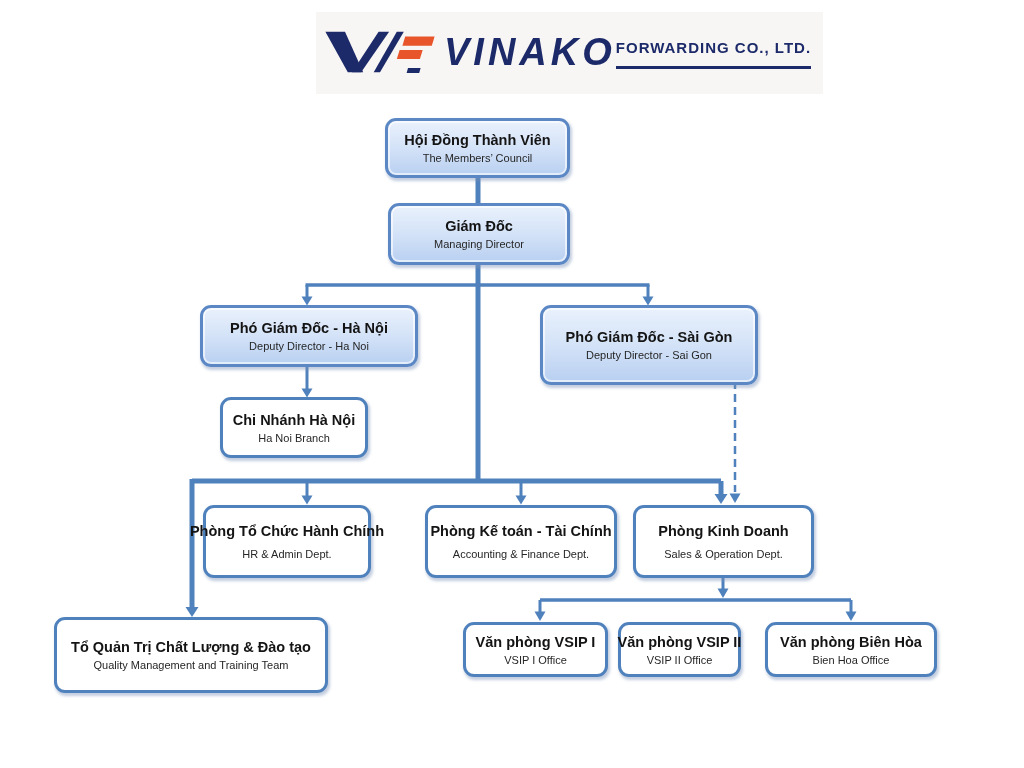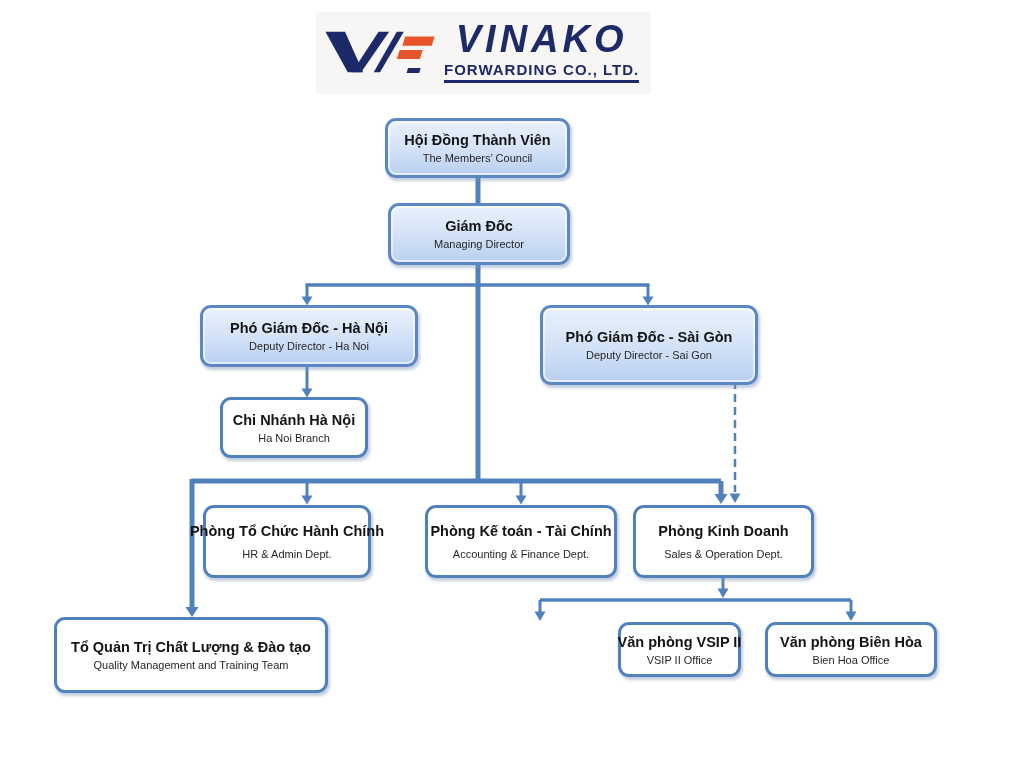--- a/index.html
+++ b/index.html
@@ -4,25 +4,25 @@
 <style>
   html,body { margin:0; padding:0; background:#ffffff; }
   #stage {
     position:relative; width:1024px; height:768px; background:#ffffff;
     font-family:"Liberation Sans","DejaVu Sans",sans-serif; overflow:hidden;
   }
 
   
   .logo { position:absolute; left:316px; top:12px; display:flex; align-items:center;
           gap:8px; background:#f7f6f4; padding:5px 12px 7px 8px; }
-  .logo-text { display:flex; flex-direction:column; align-items:center; }
+  .logo-text { display:flex; flex-direction:row; align-items:center; }
   .brand { font-size:38px; font-weight:bold; font-style:italic; color:#1d2a6a;
            letter-spacing:4px; line-height:0.95; }
   .brand-sub { font-size:15px; font-weight:bold; color:#1d2a6a; letter-spacing:1px;
-               border-bottom:3px solid #1d2a6a; padding-bottom:2px; margin-top:3px;
+               border-bottom:3px solid #1d2a6a; padding-bottom:10px; margin-top:3px;
                white-space:nowrap; }
 
   
   .node { position:absolute; box-sizing:border-box; border:3px solid #4f81bd;
           border-radius:11px; background:#ffffff;
           display:flex; flex-direction:column; align-items:center; justify-content:center;
           gap:4px; text-align:center; padding:4px 4px;
           box-shadow:1.5px 2.5px 3px rgba(120,145,185,0.45); }
   .node.grad { border-color:#5b87c5;
           background:linear-gradient(180deg,#e9f1fc 0%,#d6e4f8 45%,#b9d0f1 100%);
@@ -145,20 +145,24 @@
   <div class="node roomy" id="n-sales">
     <div class="t">Phòng Kinh Doanh</div>
     <div class="s">Sales &amp; Operation Dept.</div>
   </div>
 
   <div class="node" id="n-quality">
     <div class="t">Tổ Quản Trị Chất Lượng &amp; Đào tạo</div>
     <div class="s">Quality Management and Training Team</div>
   </div>
 
+  <div class="node" id="n-vsip1">
+    <div class="t">Văn phòng VSIP I</div>
+    <div class="s">VSIP I Office</div>
+  </div>
 
   <div class="node" id="n-vsip2">
     <div class="t">Văn phòng VSIP II</div>
     <div class="s">VSIP II Office</div>
   </div>
 
   <div class="node" id="n-bienhoa">
     <div class="t">Văn phòng Biên Hòa</div>
     <div class="s">Bien Hoa Office</div>
   </div>

